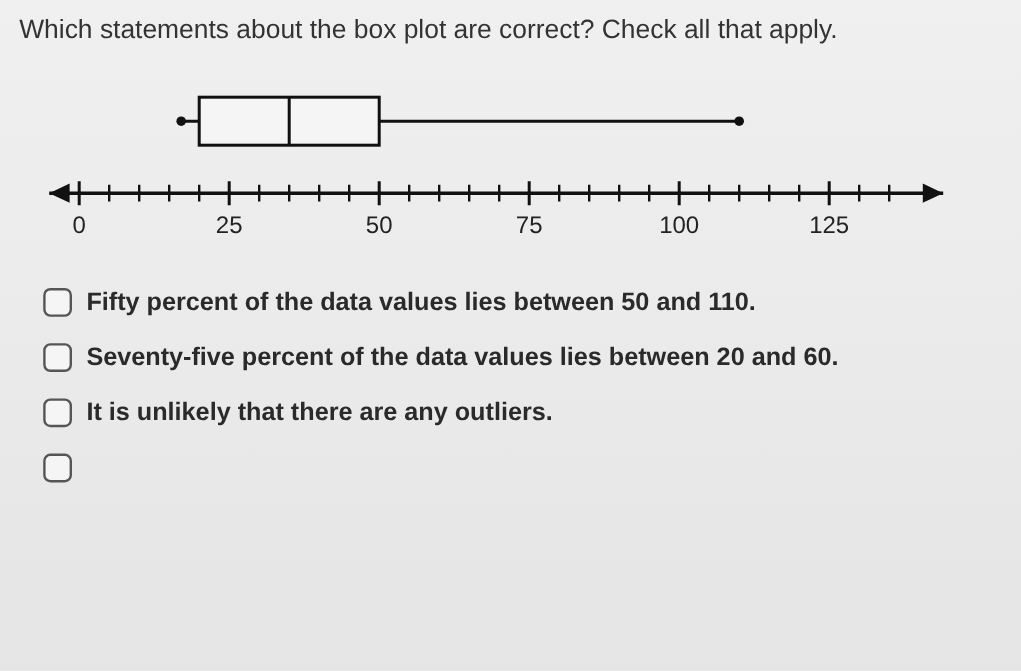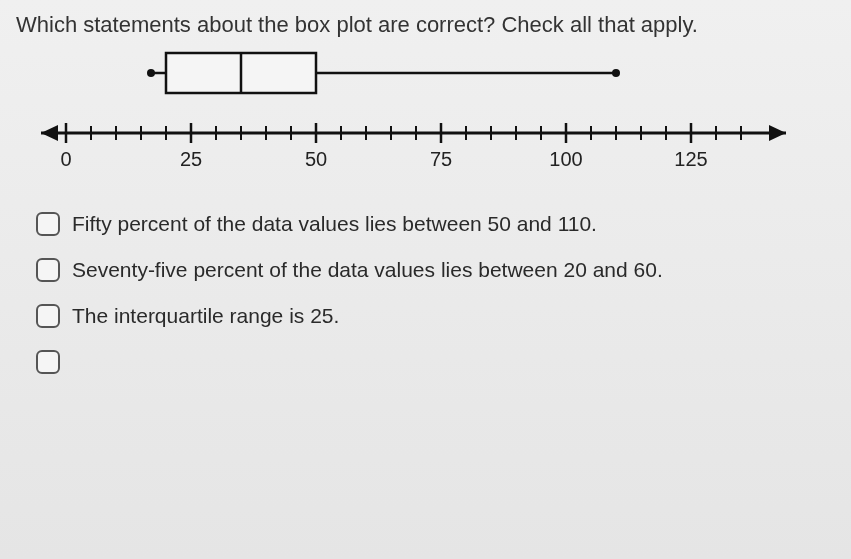--- a/index.html
+++ b/index.html
@@ -8,36 +8,38 @@
       height: 559px;
       background: linear-gradient(to bottom, #f0f0f0, #e5e5e5);
       font-family: Arial, Helvetica, sans-serif;
       color: #222;
       padding: 12px 16px;
       overflow: hidden;
     }
     .question {
       font-size: 22px;
       color: #333;
+      margin-bottom: 28px;
     }
     .plot-area {
       position: relative;
       width: 770px;
       height: 150px;
       margin-left: 20px;
       margin-bottom: 24px;
     }
     .axis-svg {
       position: absolute;
       top: 0;
       left: 0;
     }
     .options {
       margin-top: 20px;
       padding-left: 20px;
+      font-weight: bold;
     }
     .option {
       display: flex;
       align-items: center;
       margin: 22px 0;
       font-size: 21px;
       color: #2a2a2a;
     }
     .checkbox {
       width: 24px;
@@ -128,18 +130,18 @@
   <div class="option">
     <span class="checkbox"></span>
     <span>Fifty percent of the data values lies between 50 and 110.</span>
   </div>
   <div class="option">
     <span class="checkbox"></span>
     <span>Seventy-five percent of the data values lies between 20 and 60.</span>
   </div>
   <div class="option">
     <span class="checkbox"></span>
-    <span>The interquartile range is 25.</span>
+    <span>It is unlikely that there are any outliers.</span>
   </div>
   <div class="option">
     <span class="checkbox"></span>
   </div>
 </div>
 
 </body></html>

